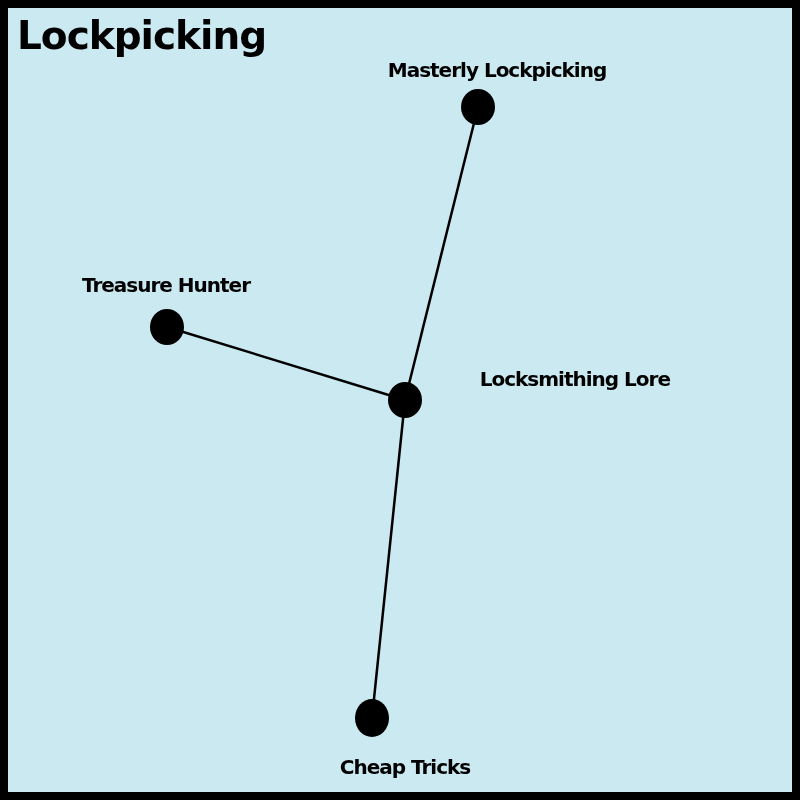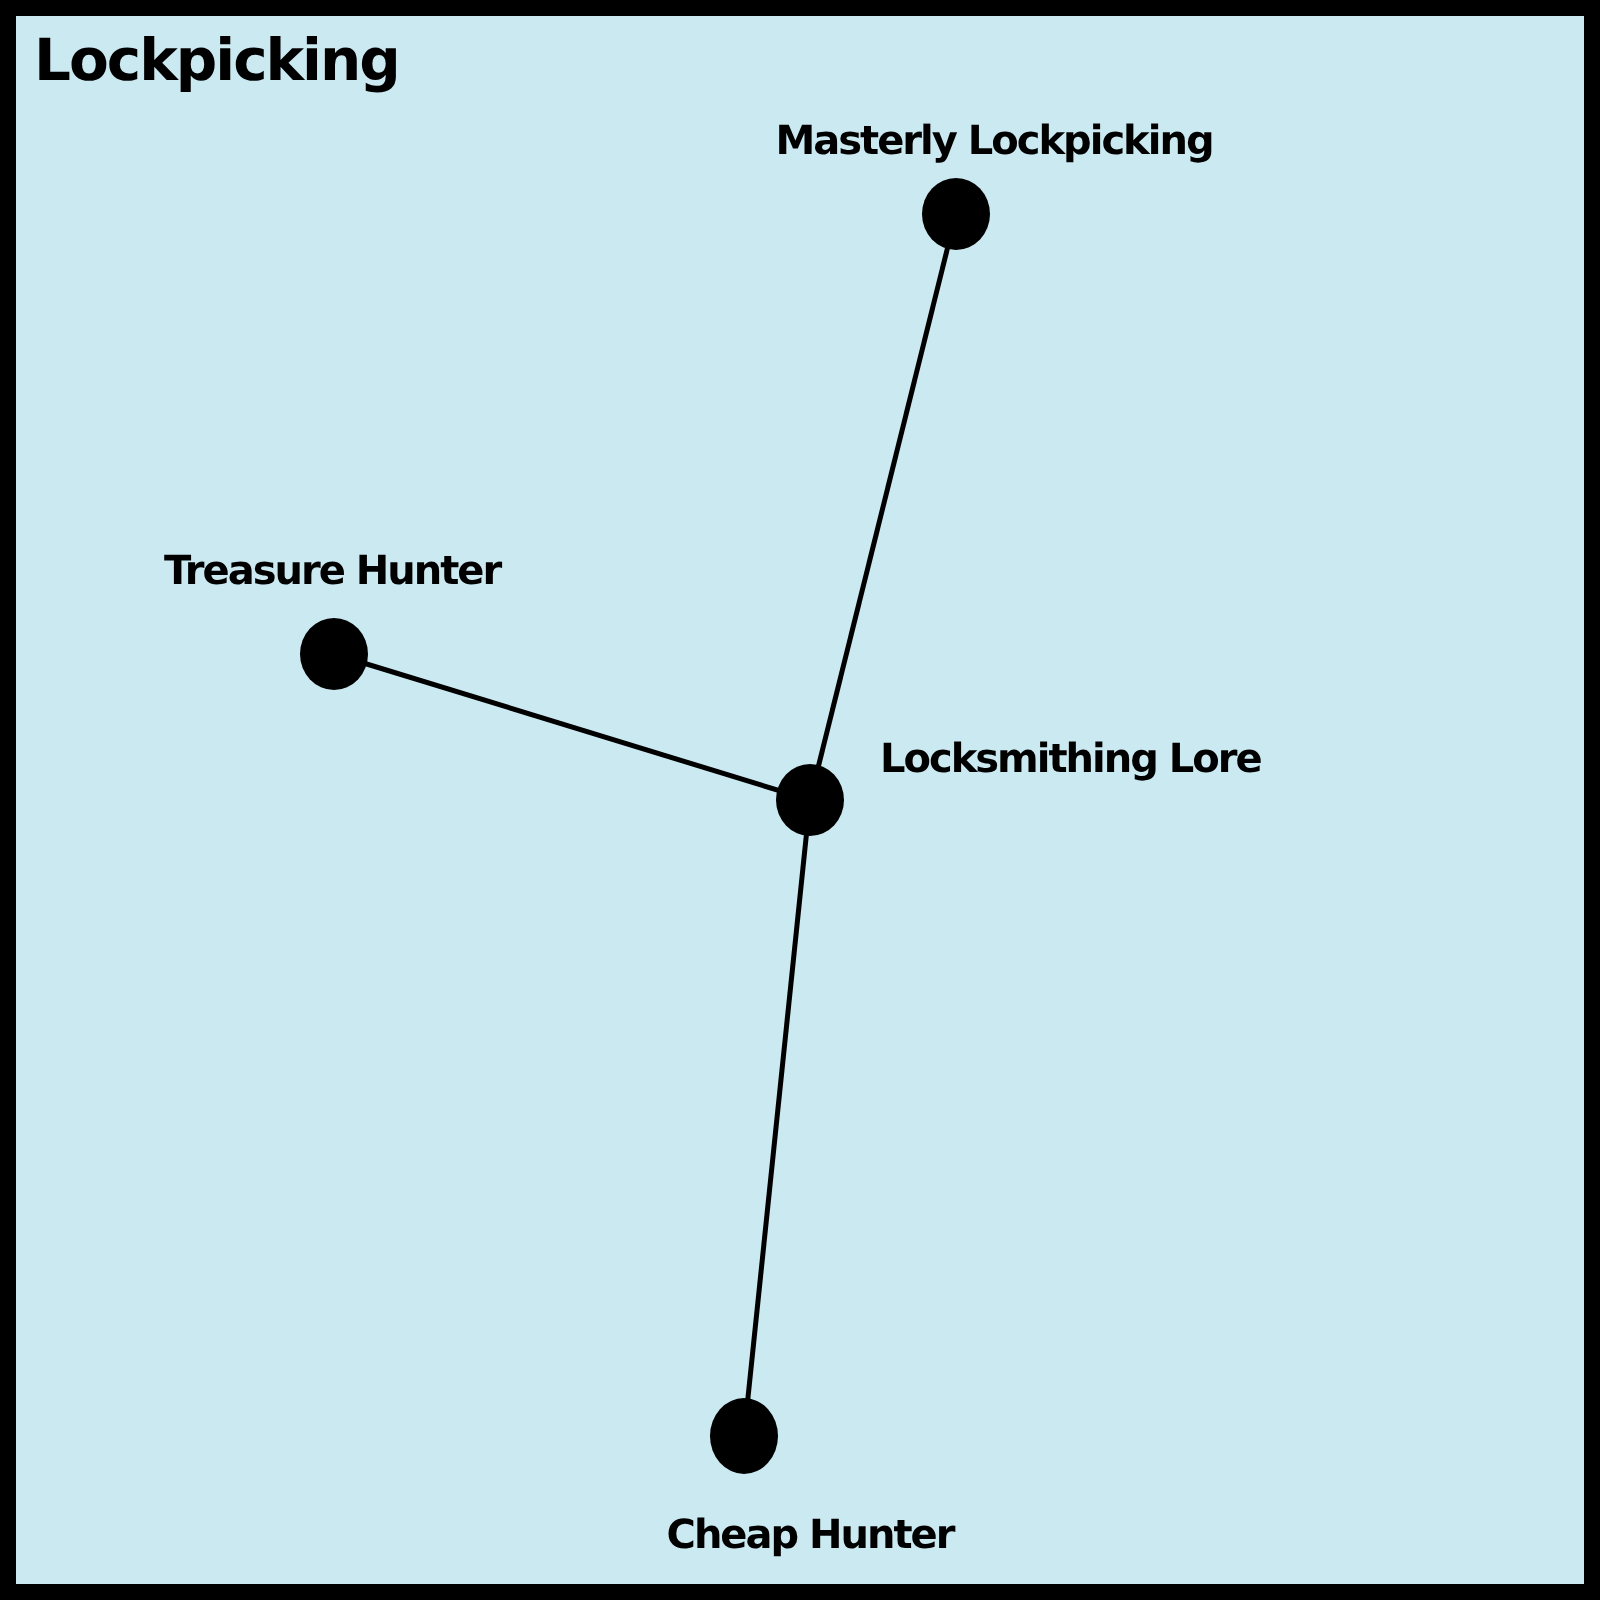--- a/index.html
+++ b/index.html
@@ -24,21 +24,21 @@
   .graph-canvas {
     position: absolute;
     left: 0;
     top: 0;
     z-index: 10;
   }
   .page-title {
     position: absolute;
     left: 17px;
     top: 13px;
-    font-size: 29px;
+    font-size: 39px;
     font-weight: bold;
     letter-spacing: -1px;
     z-index: 20;
     white-space: nowrap;
     text-align: right;
   }
   .node-label {
     position: absolute;
     font-size: 20px;
     font-weight: bold;
@@ -65,15 +65,15 @@
       <line x1="405" y1="400" x2="167" y2="327" stroke="#000000" stroke-width="2.5"></line>
       <line x1="405" y1="400" x2="372" y2="718" stroke="#000000" stroke-width="2.5"></line>
       <ellipse cx="478" cy="107" rx="17" ry="18" fill="#000000"></ellipse>
       <ellipse cx="167" cy="327" rx="17" ry="18" fill="#000000"></ellipse>
       <ellipse cx="405" cy="400" rx="17" ry="18" fill="#000000"></ellipse>
       <ellipse cx="372" cy="718" rx="17" ry="19" fill="#000000"></ellipse>
     </svg>
   <div class="frame" style="border-color: rgb(0, 0, 0); border-width: 8px;"></div>
 <div class="node-label center" style="left: 497px; top: 70px;">Masterly Lockpicking</div>
     <div class="node-label center" style="left: 166px; top: 285px;">Treasure Hunter</div>
-    <div class="node-label left-top" style="left: 440px; top: 360px; width: 230px;">Locksmithing Lore</div>
-    <div class="node-label center" style="left: 405px; top: 767px;">Cheap Hunter</div>
+    <div class="node-label left-top" style="left: 440px; top: 360px; width: 230px; text-align: right;">Locksmithing Lore</div>
+    <div class="node-label center" style="left: 405px; top: 767px;">Cheap Tricks</div>
   </div>
 
 </body></html>

